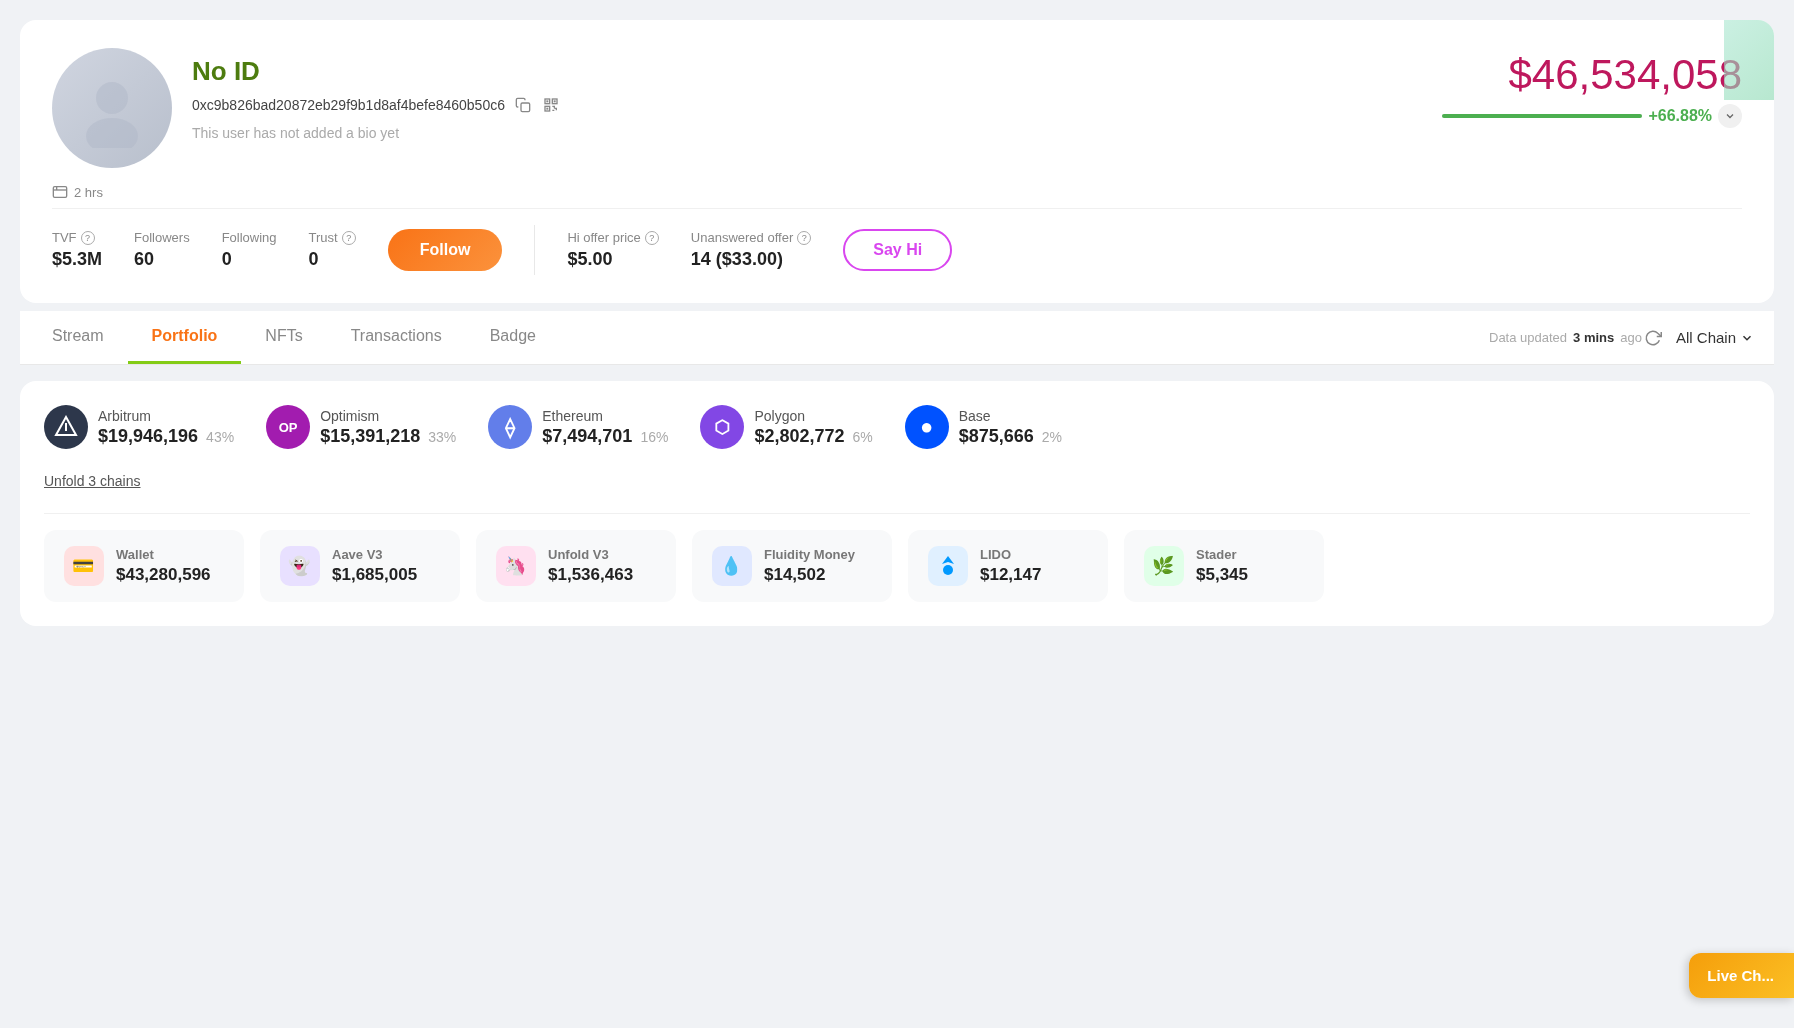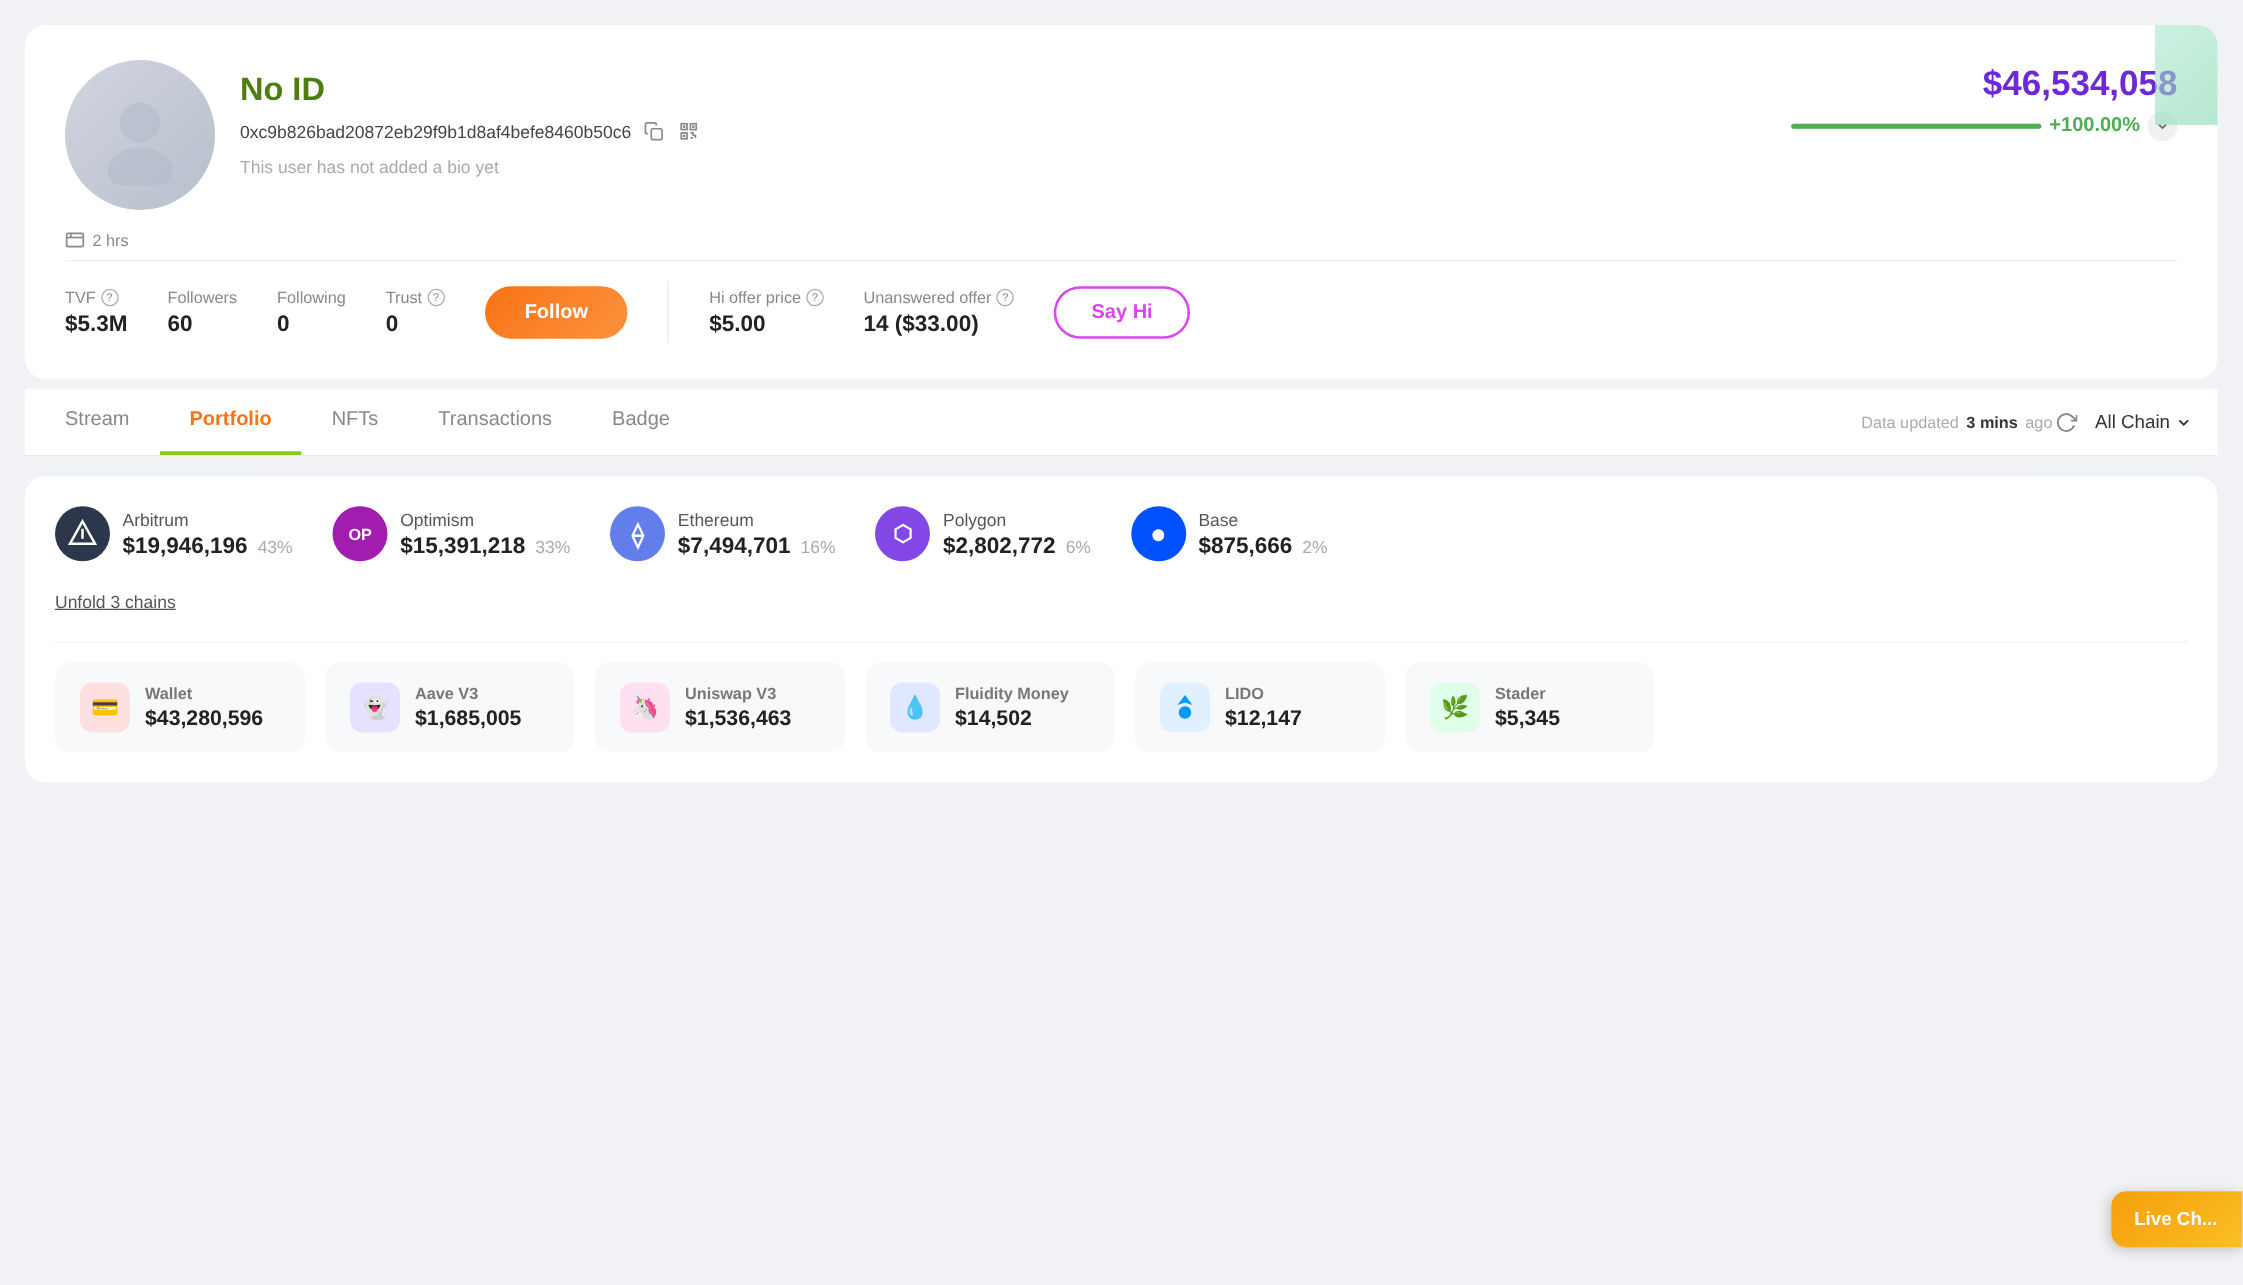--- a/index.html
+++ b/index.html
@@ -77,23 +77,23 @@
     }
     .bio {
       color: #aaa;
       font-size: 14px;
     }
     .portfolio-value {
       text-align: right;
       padding-top: 4px;
     }
     .portfolio-amount {
-      font-size: 28px;
-      font-weight: 700;
-      color: #6d28d9;
+      font-size: 42px;
+      font-weight: 400;
+      color: #be185d;
       line-height: 1.1;
     }
     .portfolio-change-row {
       display: flex;
       align-items: center;
       justify-content: flex-end;
       gap: 6px;
       margin-top: 6px;
     }
     .progress-bar-container {
@@ -419,21 +419,21 @@
           </div>
           <div class="bio">This user has not added a bio yet</div>
         </div>
       </div>
       <div class="portfolio-value">
         <div class="portfolio-amount">$46,534,058</div>
         <div class="portfolio-change-row">
           <div class="progress-bar-container">
             <div class="progress-bar-fill"></div>
           </div>
-          <span class="portfolio-change-pct">+100.00%</span>
+          <span class="portfolio-change-pct">+66.88%</span>
           <button class="expand-btn">
             <svg width="12" height="12" viewBox="0 0 24 24" fill="none" stroke="currentColor" stroke-width="2.5">
               <polyline points="6 9 12 15 18 9"></polyline>
             </svg>
           </button>
         </div>
       </div>
     </div>
 
     <div class="time-badge">
@@ -609,21 +609,21 @@
         <div class="protocol-icon aave">👻</div>
         <div class="protocol-info">
           <div class="protocol-name">Aave V3</div>
           <div class="protocol-value">$1,685,005</div>
         </div>
       </div>
 
       <div class="protocol-card">
         <div class="protocol-icon uniswap">🦄</div>
         <div class="protocol-info">
-          <div class="protocol-name">Uniswap V3</div>
+          <div class="protocol-name">Unfold V3</div>
           <div class="protocol-value">$1,536,463</div>
         </div>
       </div>
 
       <div class="protocol-card">
         <div class="protocol-icon fluidity">💧</div>
         <div class="protocol-info">
           <div class="protocol-name">Fluidity Money</div>
           <div class="protocol-value">$14,502</div>
         </div>

